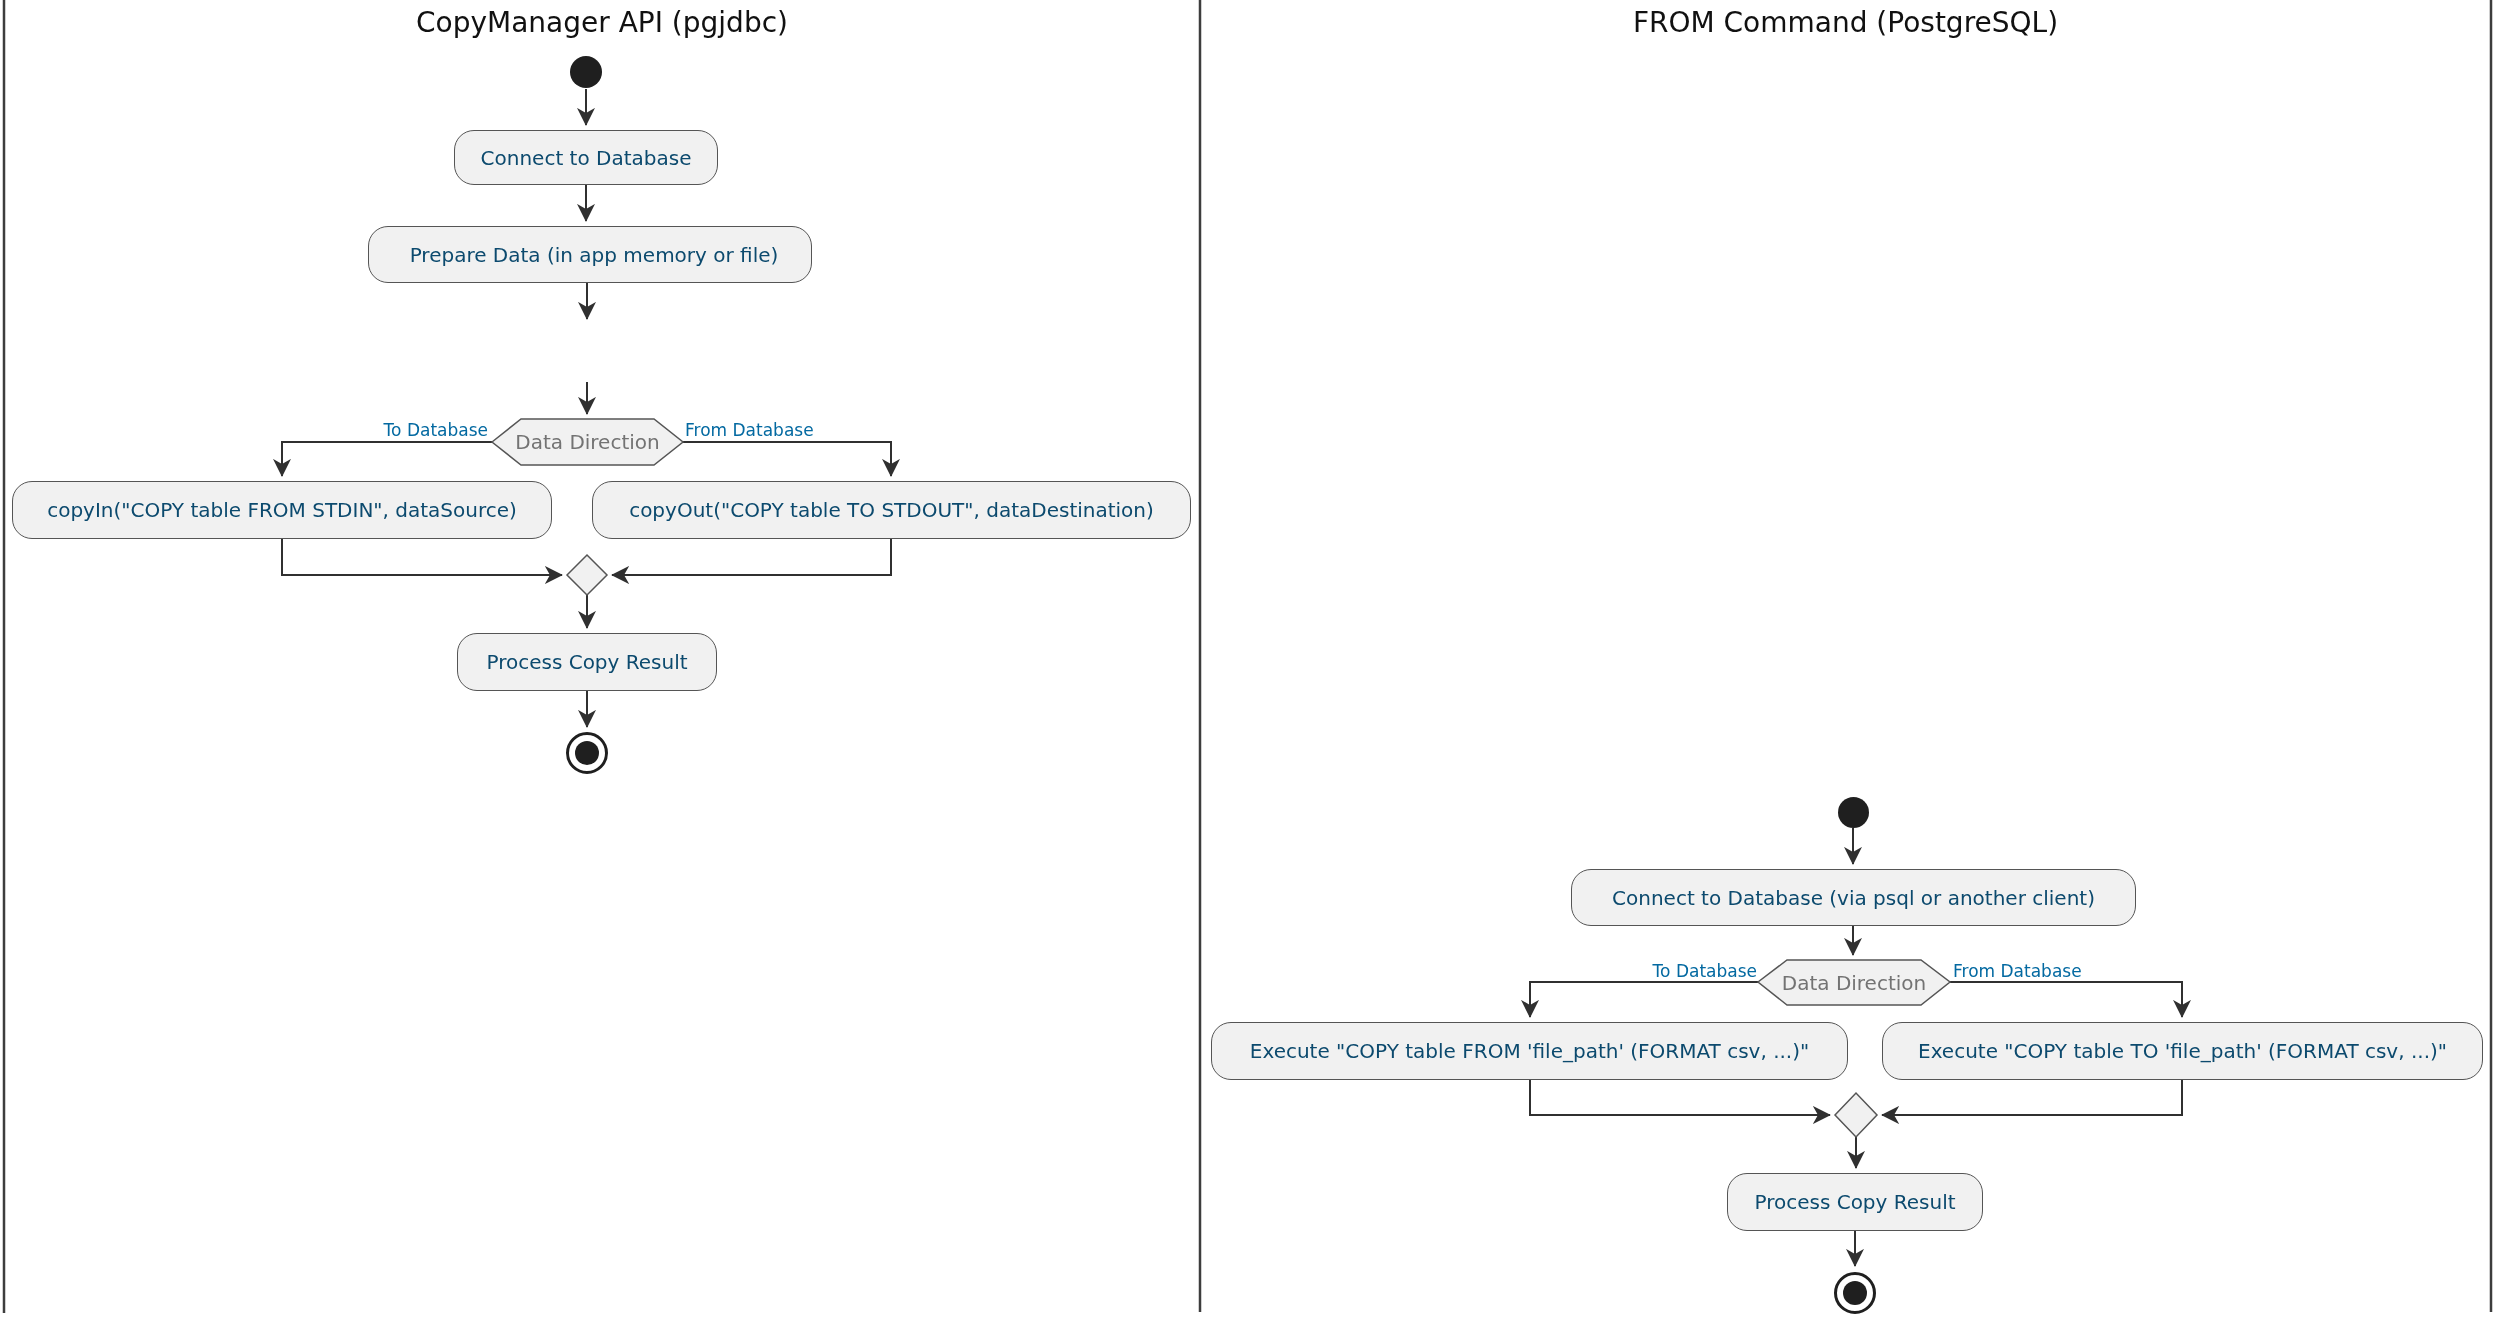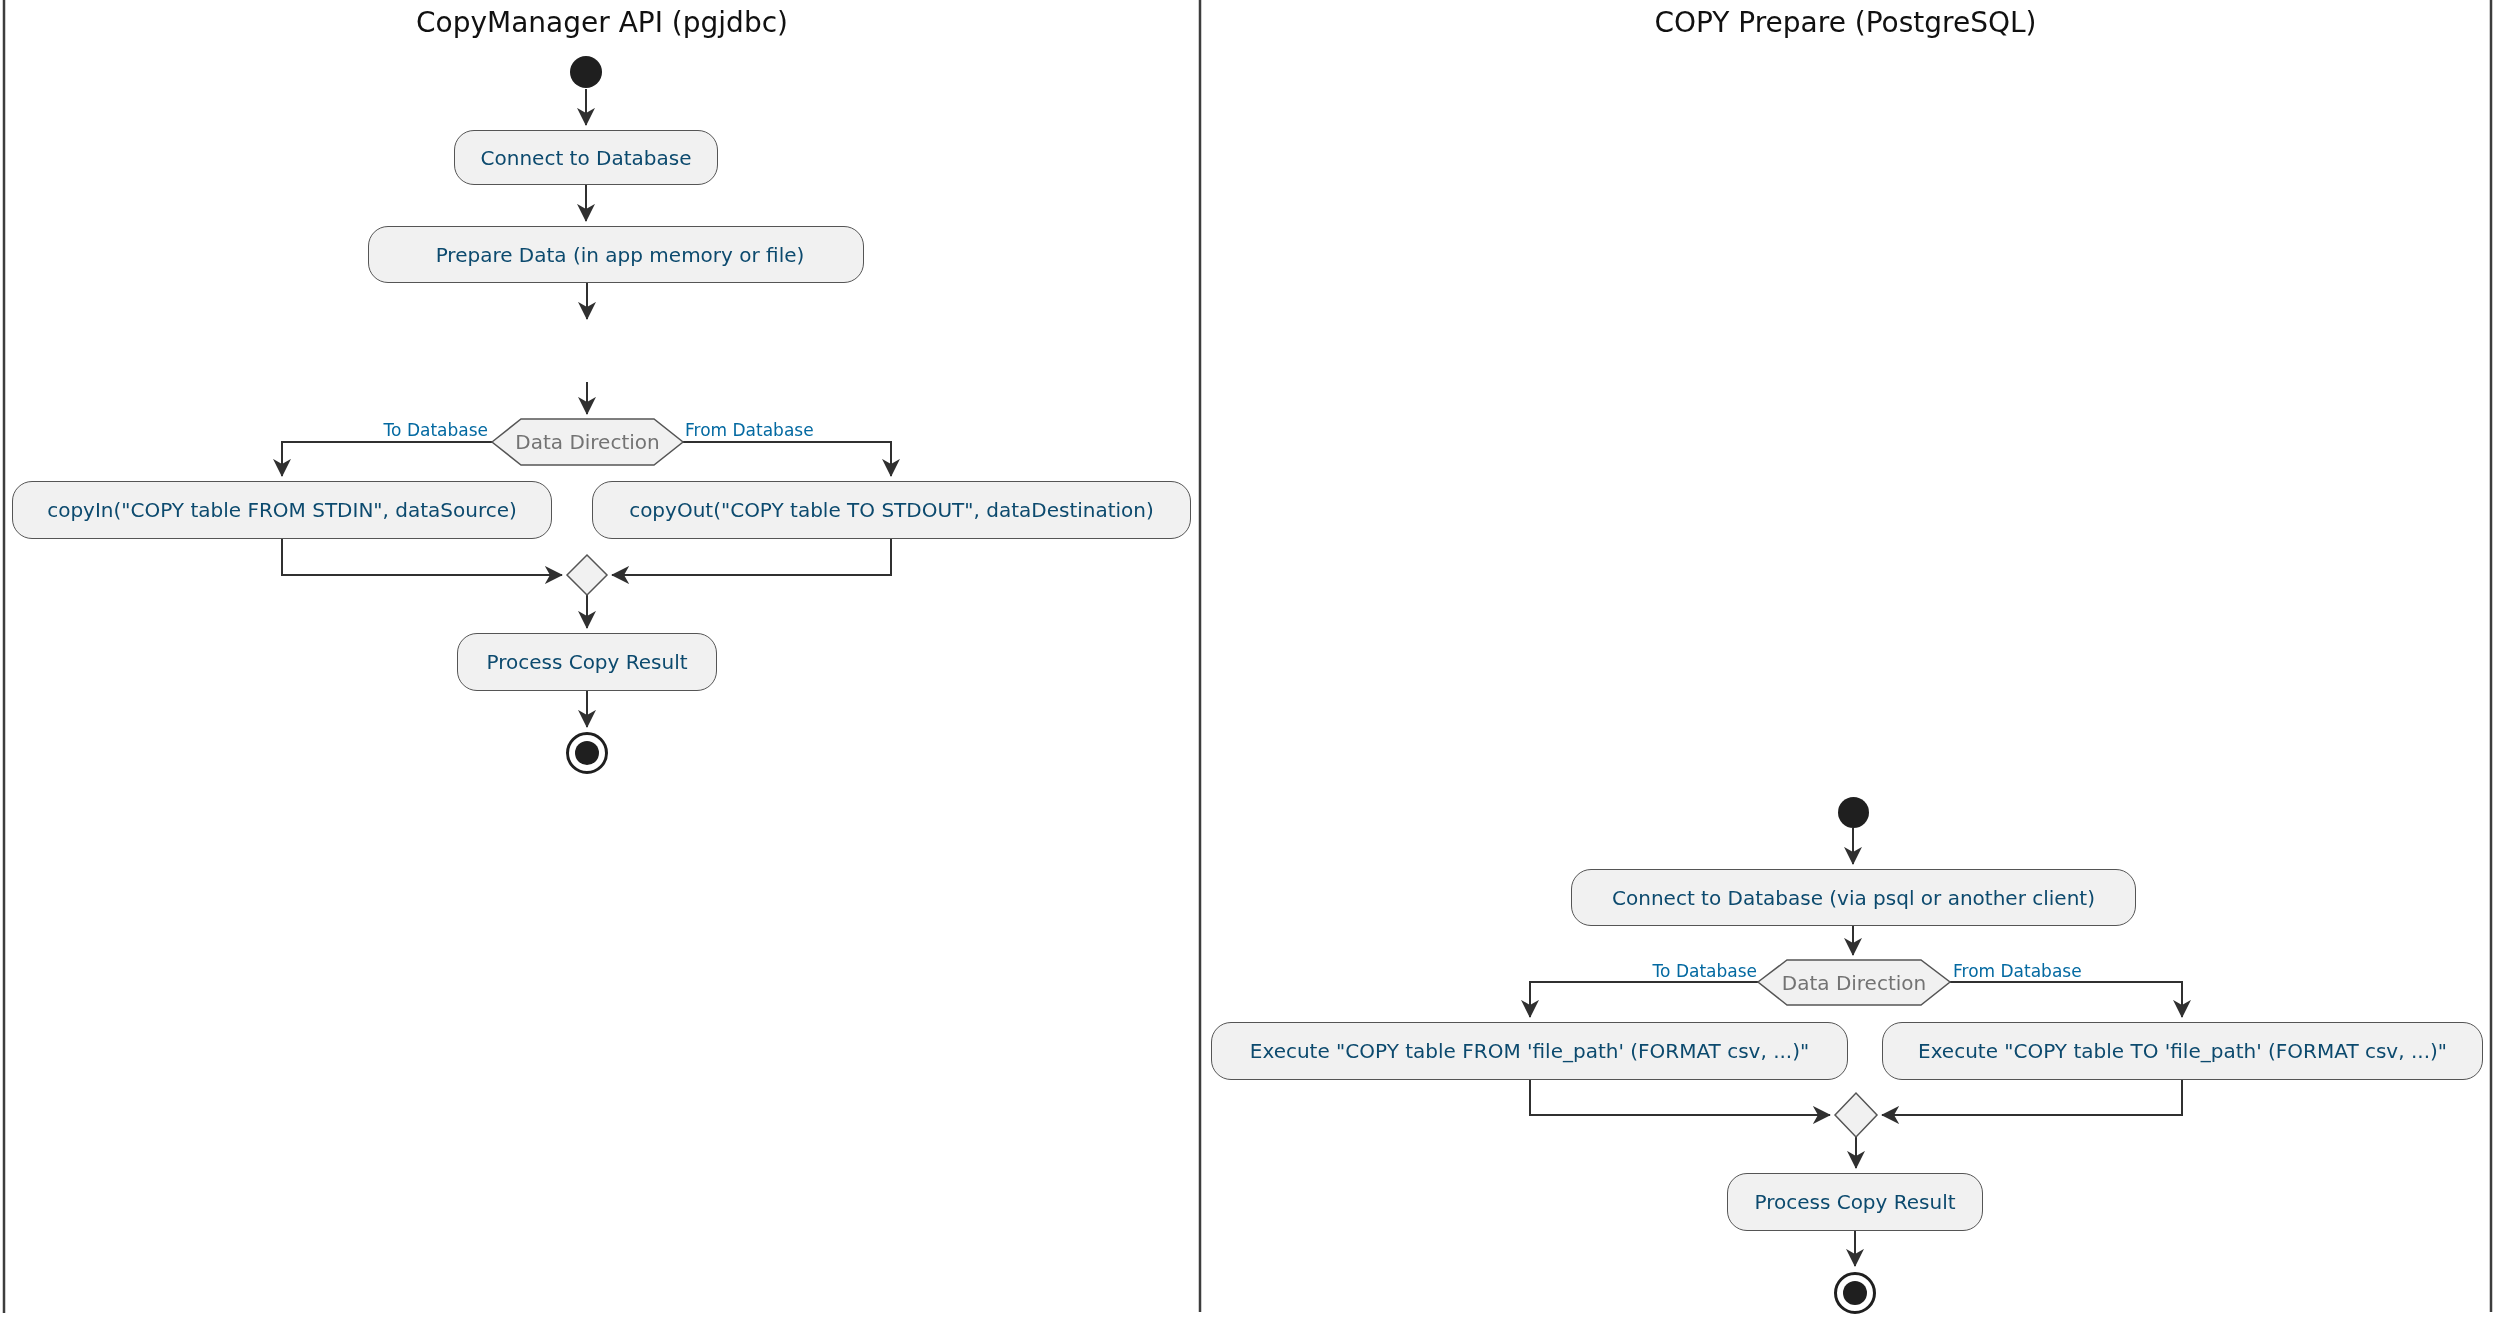--- a/index.html
+++ b/index.html
@@ -77,39 +77,39 @@
     <polygon points="1758,982 1787,960 1921,960 1950,982 1921,1005 1787,1005" fill="#f1f1f1" stroke="#555555" stroke-width="1.5"></polygon>
     <polygon points="1835,1115 1856,1093 1877,1115 1856,1137" fill="#f1f1f1" stroke="#555555" stroke-width="1.5"></polygon>
   </svg>
 
   <div class="lane-title" style="left:4px;top:6px;width:1196px;">CopyManager API (pgjdbc)</div>
 
   <div class="start-node" style="left:570px;top:56px;width:32px;height:32px;"></div>
 
   <div class="act" style="left:454px;top:130px;width:264px;height:55px;">Connect to Database</div>
 
-  <div class="act" style="left:368px;top:226px;width:496px;height:57px;padding-left:8px;">Prepare Data (in app memory or file)</div>
+  <div class="act" style="left:368px;top:226px;width:444px;height:57px;padding-left:8px;">Prepare Data (in app memory or file)</div>
 
 
   <div class="hex-label" style="left:492px;top:419px;width:191px;height:46px;">Data Direction</div>
 
   <div class="edge-label right-align" style="left:300px;top:420px;width:188px;">To Database</div>
 
   <div class="edge-label" style="left:685px;top:420px;">From Database</div>
 
   <div class="act" style="left:12px;top:481px;width:540px;height:58px;">copyIn("COPY table FROM STDIN", dataSource)</div>
 
   <div class="act" style="left:592px;top:481px;width:599px;height:58px;">copyOut("COPY table TO STDOUT", dataDestination)</div>
 
   <div class="act" style="left:457px;top:633px;width:260px;height:58px;">Process Copy Result</div>
 
   <div class="end-outer" style="left:566px;top:732px;"></div>
   <div class="end-inner" style="left:575px;top:741px;"></div>
 
-  <div class="lane-title" style="left:1200px;top:6px;width:1291px;">COPY Prepare (PostgreSQL)</div>
+  <div class="lane-title" style="left:1200px;top:6px;width:1291px;">FROM Command (PostgreSQL)</div>
 
   <div class="start-node" style="left:1838px;top:797px;width:31px;height:31px;"></div>
 
   <div class="act" style="left:1571px;top:869px;width:565px;height:57px;">Connect to Database (via psql or another client)</div>
 
   <div class="hex-label" style="left:1758px;top:960px;width:192px;height:45px;">Data Direction</div>
 
   <div class="edge-label right-align" style="left:1577px;top:961px;width:180px;">To Database</div>
 
   <div class="edge-label" style="left:1953px;top:961px;">From Database</div>

